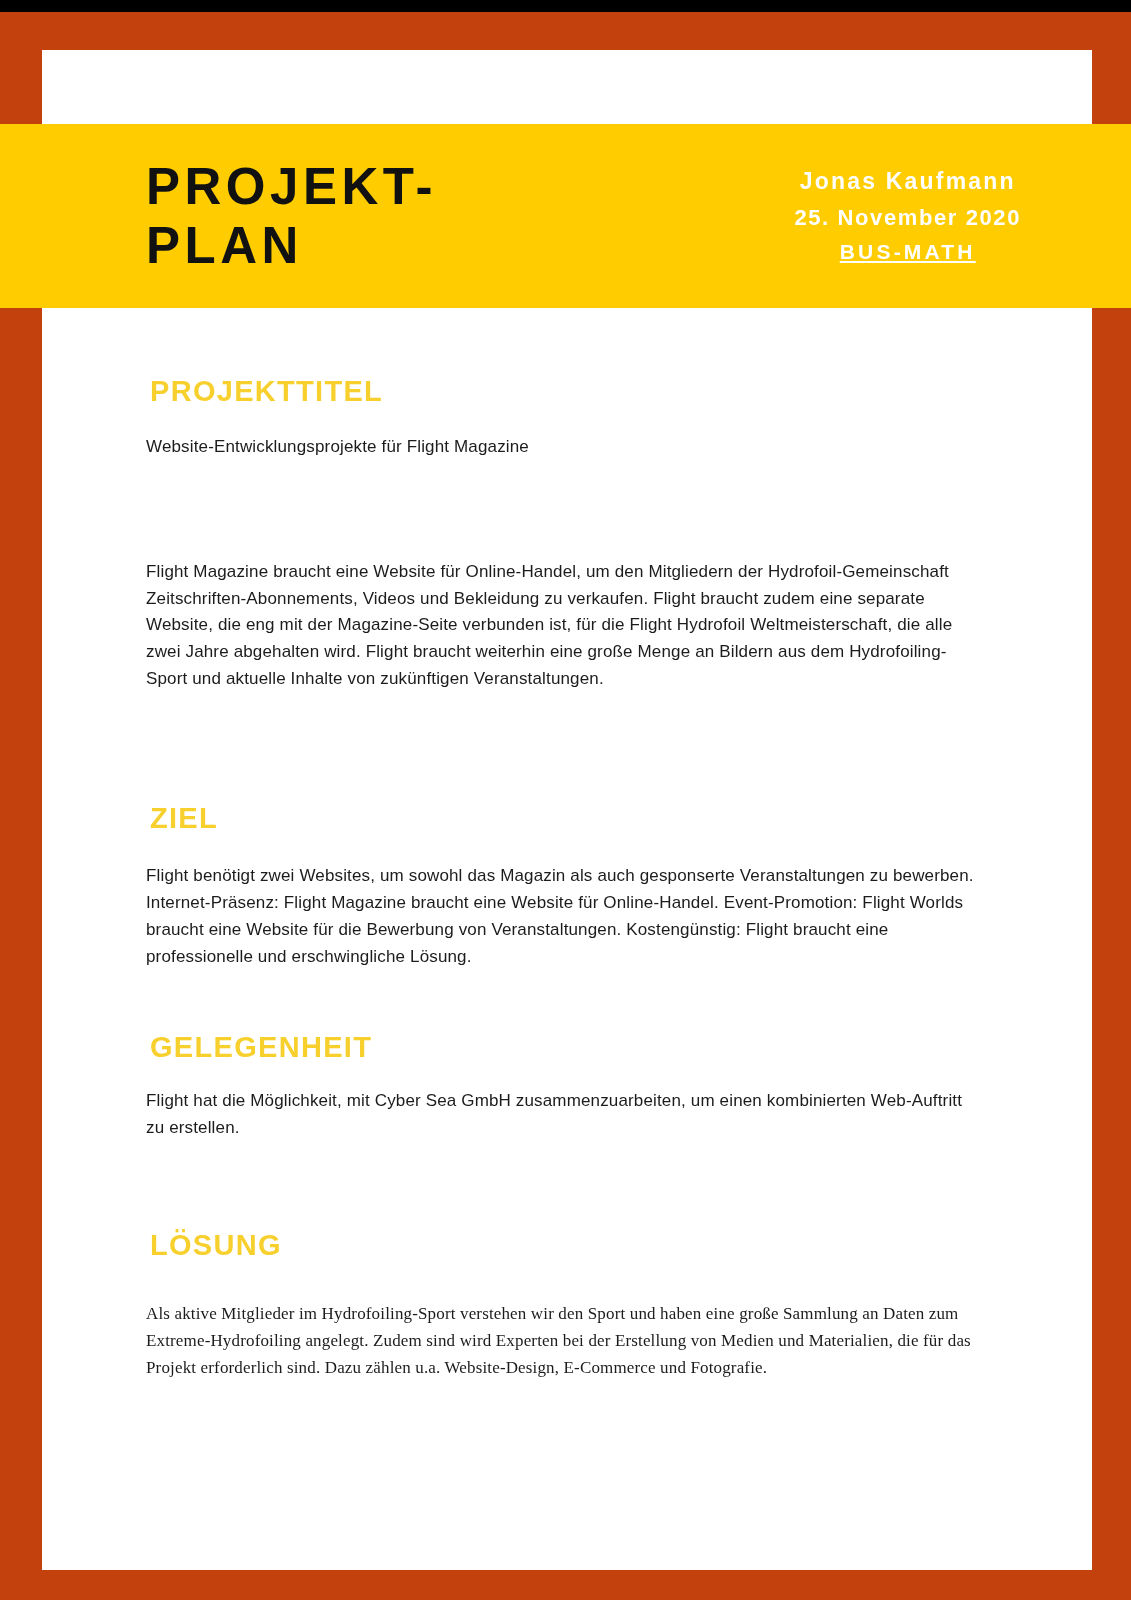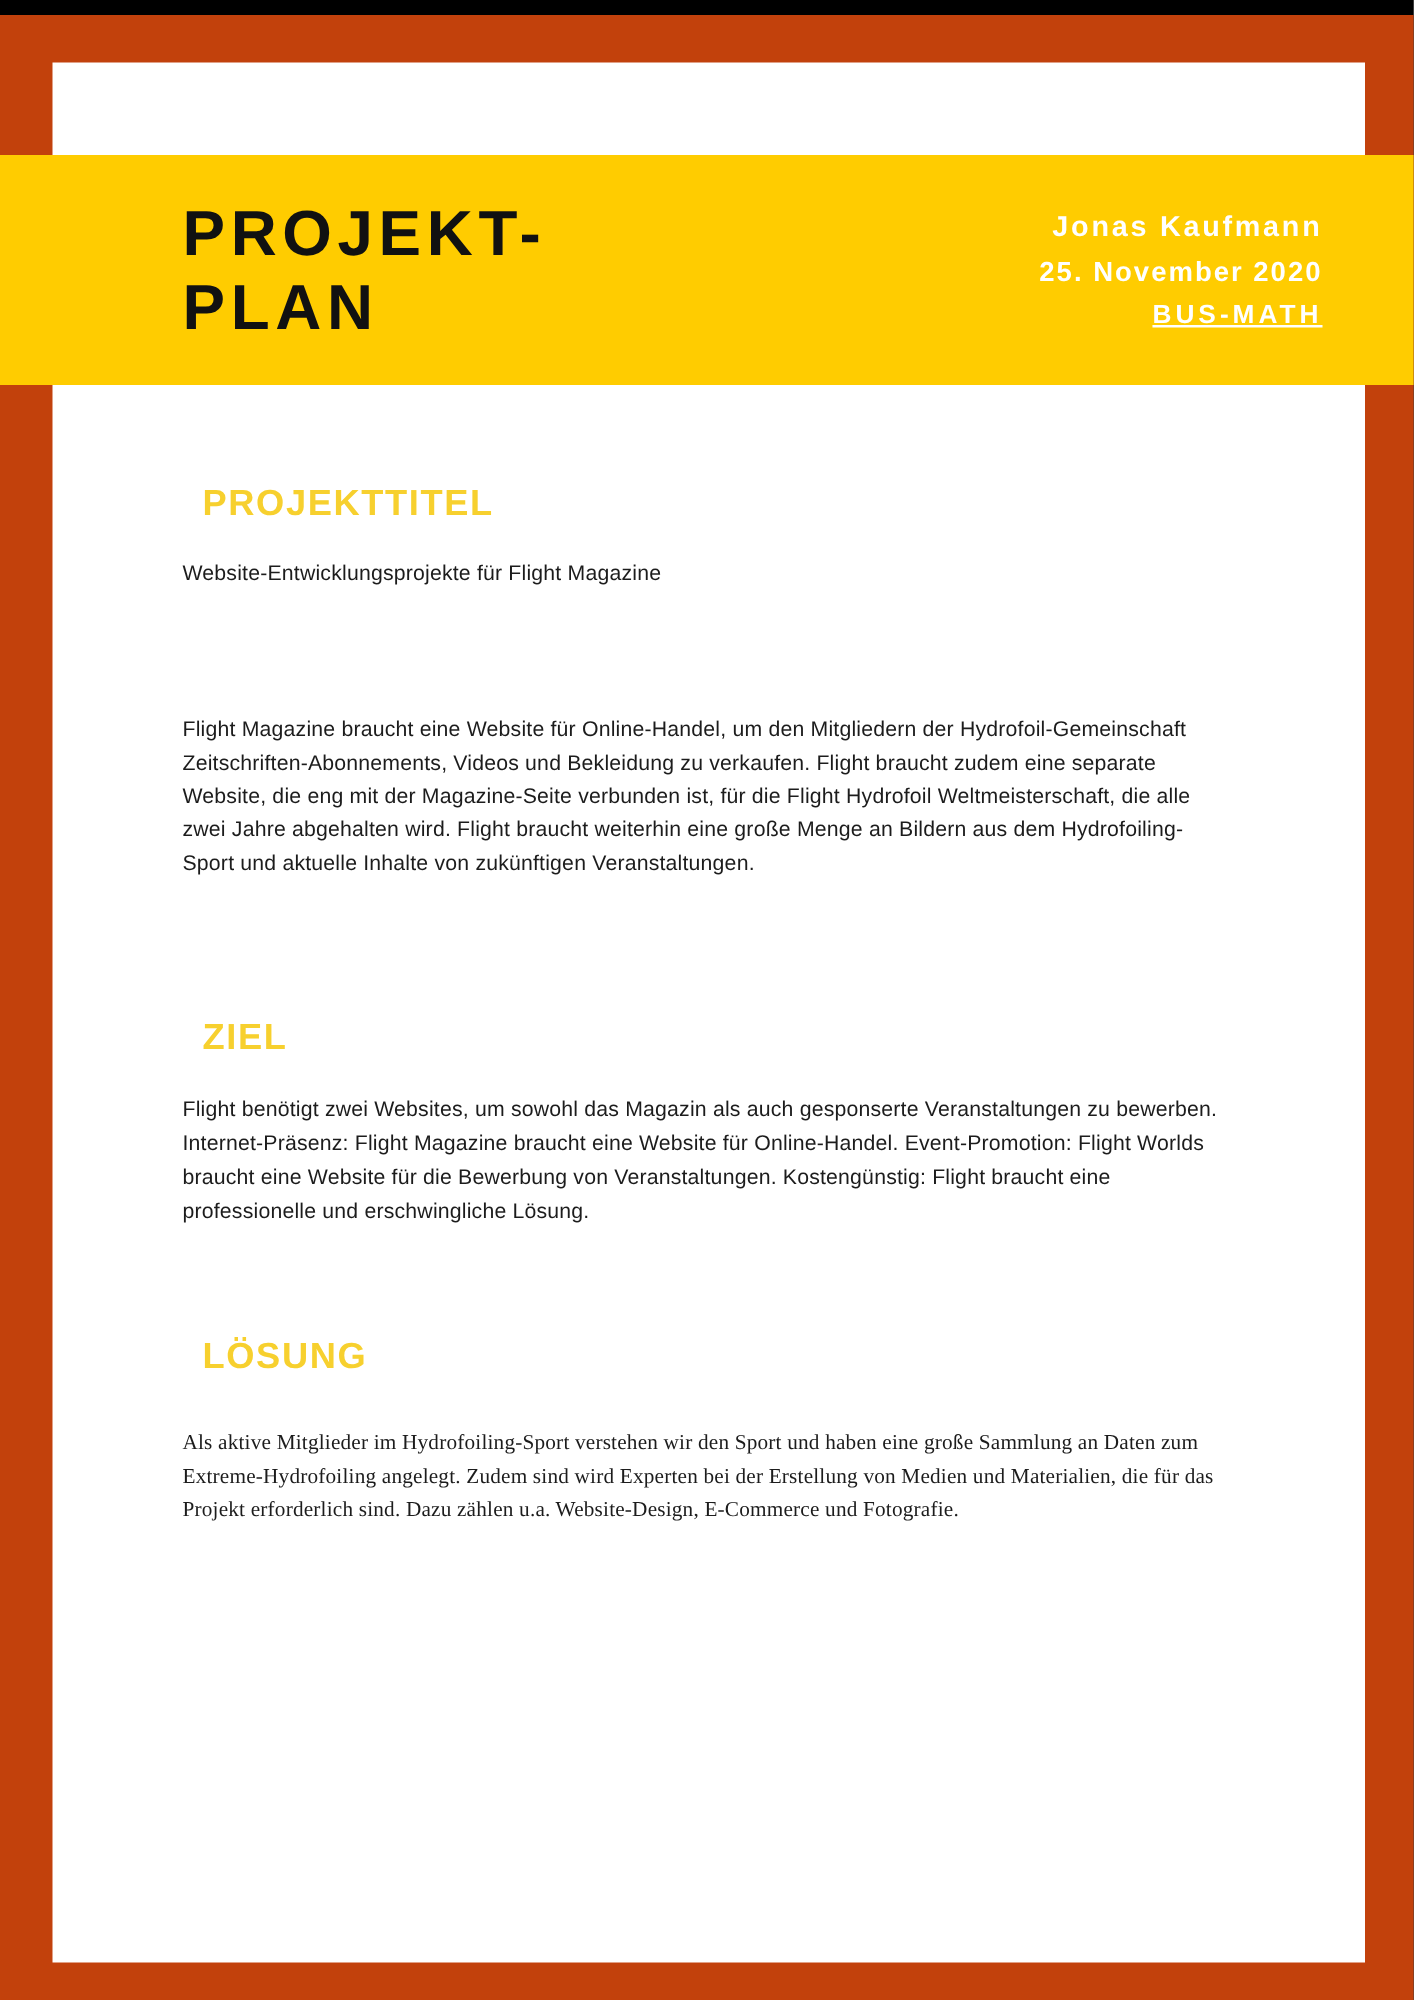--- a/index.html
+++ b/index.html
@@ -63,22 +63,22 @@
     color: #111111;
     font-size: 51px;
     font-weight: 700;
     line-height: 1.16;
     letter-spacing: 4.5px;
     text-transform: uppercase;
     white-space: pre-line;
   }
 
   .header-meta {
-    padding-right: 73px;
-    text-align: right;
+    padding-right: 110px;
+    text-align: center;
     color: #ffffff;
   }
 
   .meta-author {
     font-size: 23px;
     font-weight: 700;
     letter-spacing: 2.2px;
     line-height: 1.62;
   }
   .meta-date {
@@ -101,21 +101,21 @@
     left: 146px;
     top: 360px;
     width: 830px;
   }
 
   .section {
     margin: 0 0 0 0;
   }
 
   .section-heading {
-    margin: 16px;
+    margin: 4px;
     color: #F7D02E;
     font-size: 29px;
     font-weight: 700;
     letter-spacing: 1.3px;
     text-transform: uppercase;
     line-height: 1.1;
   }
 
   .section-body {
     margin: 0;
@@ -172,20 +172,24 @@
 
     <section class="section sec-erfahrung">
       <p class="section-body">Flight Magazine braucht eine Website für Online-Handel, um den Mitgliedern der Hydrofoil-Gemeinschaft Zeitschriften-Abonnements, Videos und Bekleidung zu verkaufen. Flight braucht zudem eine separate Website, die eng mit der Magazine-Seite verbunden ist, für die Flight Hydrofoil Weltmeisterschaft, die alle zwei Jahre abgehalten wird. Flight braucht weiterhin eine große Menge an Bildern aus dem Hydrofoiling-Sport und aktuelle Inhalte von zukünftigen Veranstaltungen.</p>
     </section>
 
     <section class="section sec-ziel">
       <h2 class="section-heading">ZIEL</h2>
       <p class="section-body">Flight benötigt zwei Websites, um sowohl das Magazin als auch gesponserte Veranstaltungen zu bewerben. Internet-Präsenz: Flight Magazine braucht eine Website für Online-Handel. Event-Promotion: Flight Worlds braucht eine Website für die Bewerbung von Veranstaltungen. Kostengünstig: Flight braucht eine professionelle und erschwingliche Lösung.</p>
     </section>
 
+    <section class="section sec-gelegenheit">
+      <h2 class="section-heading">GELEGENHEIT</h2>
+      <p class="section-body">Flight hat die Möglichkeit, mit Cyber Sea GmbH zusammenzuarbeiten, um einen kombinierten Web-Auftritt zu erstellen.</p>
+    </section>
 
     <section class="section sec-loesung">
       <h2 class="section-heading">LÖSUNG</h2>
       <p class="section-body">Als aktive Mitglieder im Hydrofoiling-Sport verstehen wir den Sport und haben eine große Sammlung an Daten zum Extreme-Hydrofoiling angelegt. Zudem sind wird Experten bei der Erstellung von Medien und Materialien, die für das Projekt erforderlich sind. Dazu zählen u.a. Website-Design, E-Commerce und Fotografie.</p>
     </section>
 
   </div>
 
 </div>
 

